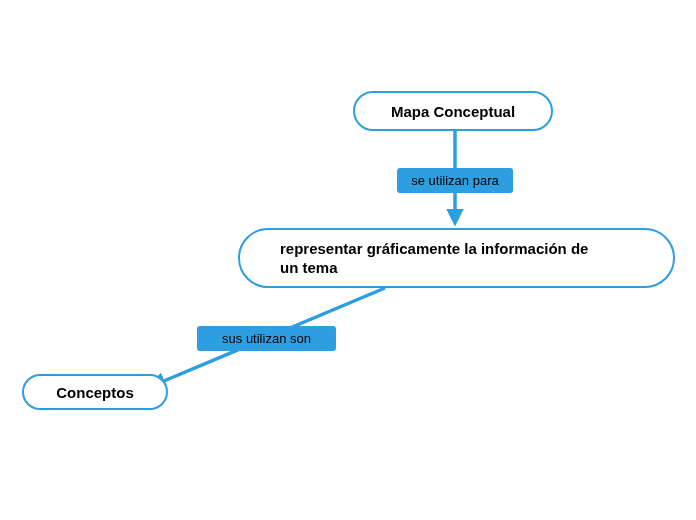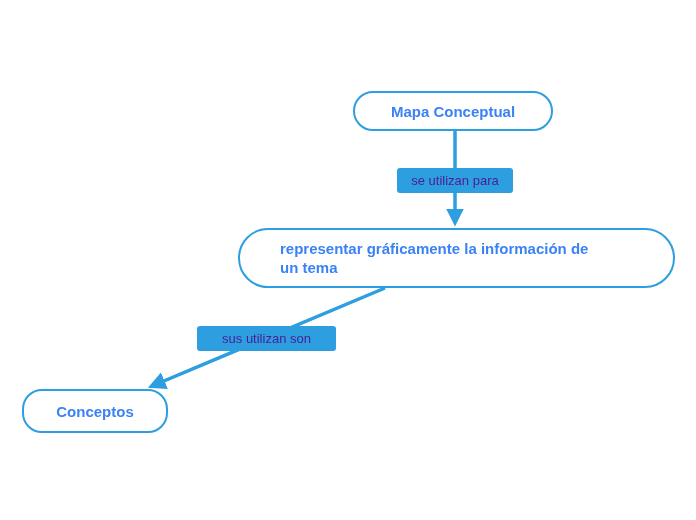--- a/index.html
+++ b/index.html
@@ -15,21 +15,21 @@
   }
   .connectors {
     position: absolute; left: 0; top: 0;
     width: 696px; height: 520px;
     z-index: 1;
   }
   .node {
     position: absolute;
     background: #ffffff;
     border: 2px solid #2D9EE0;
-    color: #3b82f6;
+    color: #000000;
     font-weight: 700;
     font-size: 15px;
     display: flex;
     align-items: center;
     z-index: 3;
   }
   .node-center { justify-content: center; text-align: center; }
   .node-mapa {
     left: 353px; top: 91px;
     width: 200px; height: 40px;
@@ -37,28 +37,28 @@
   }
   .node-representar {
     left: 238px; top: 228px;
     width: 437px; height: 60px;
     border-radius: 30px;
     padding-left: 40px; padding-right: 18px;
     line-height: 19px;
   }
   .node-representar .node-label { white-space: pre-line; }
   .node-conceptos {
-    left: 22px; top: 389px;
-    width: 146px; height: 44px;
+    left: 22px; top: 374px;
+    width: 146px; height: 36px;
     border-radius: 20px;
   }
   .edge-label {
     position: absolute;
     background: #2D9EE0;
-    color: #4c1d95;
+    color: #000000;
     font-size: 13px;
     font-weight: 400;
     height: 25px;
     border-radius: 3px;
     display: flex;
     align-items: center;
     justify-content: center;
     z-index: 2;
   }
   .label-se-utilizan { left: 397px; top: 168px; width: 116px; }

